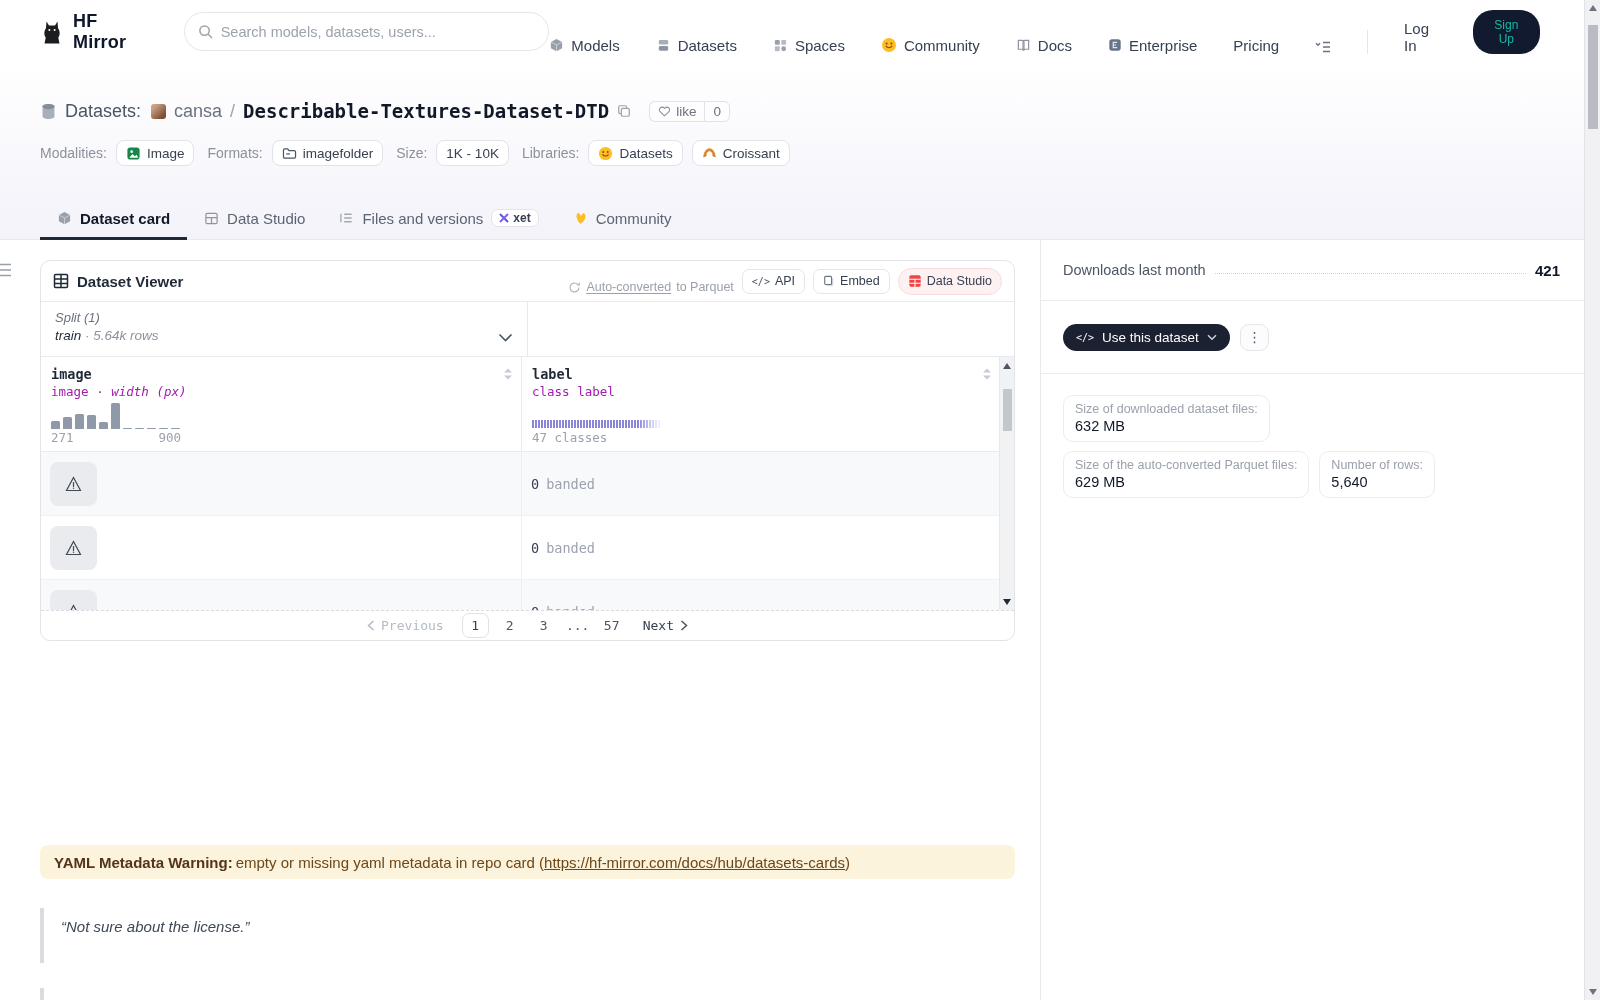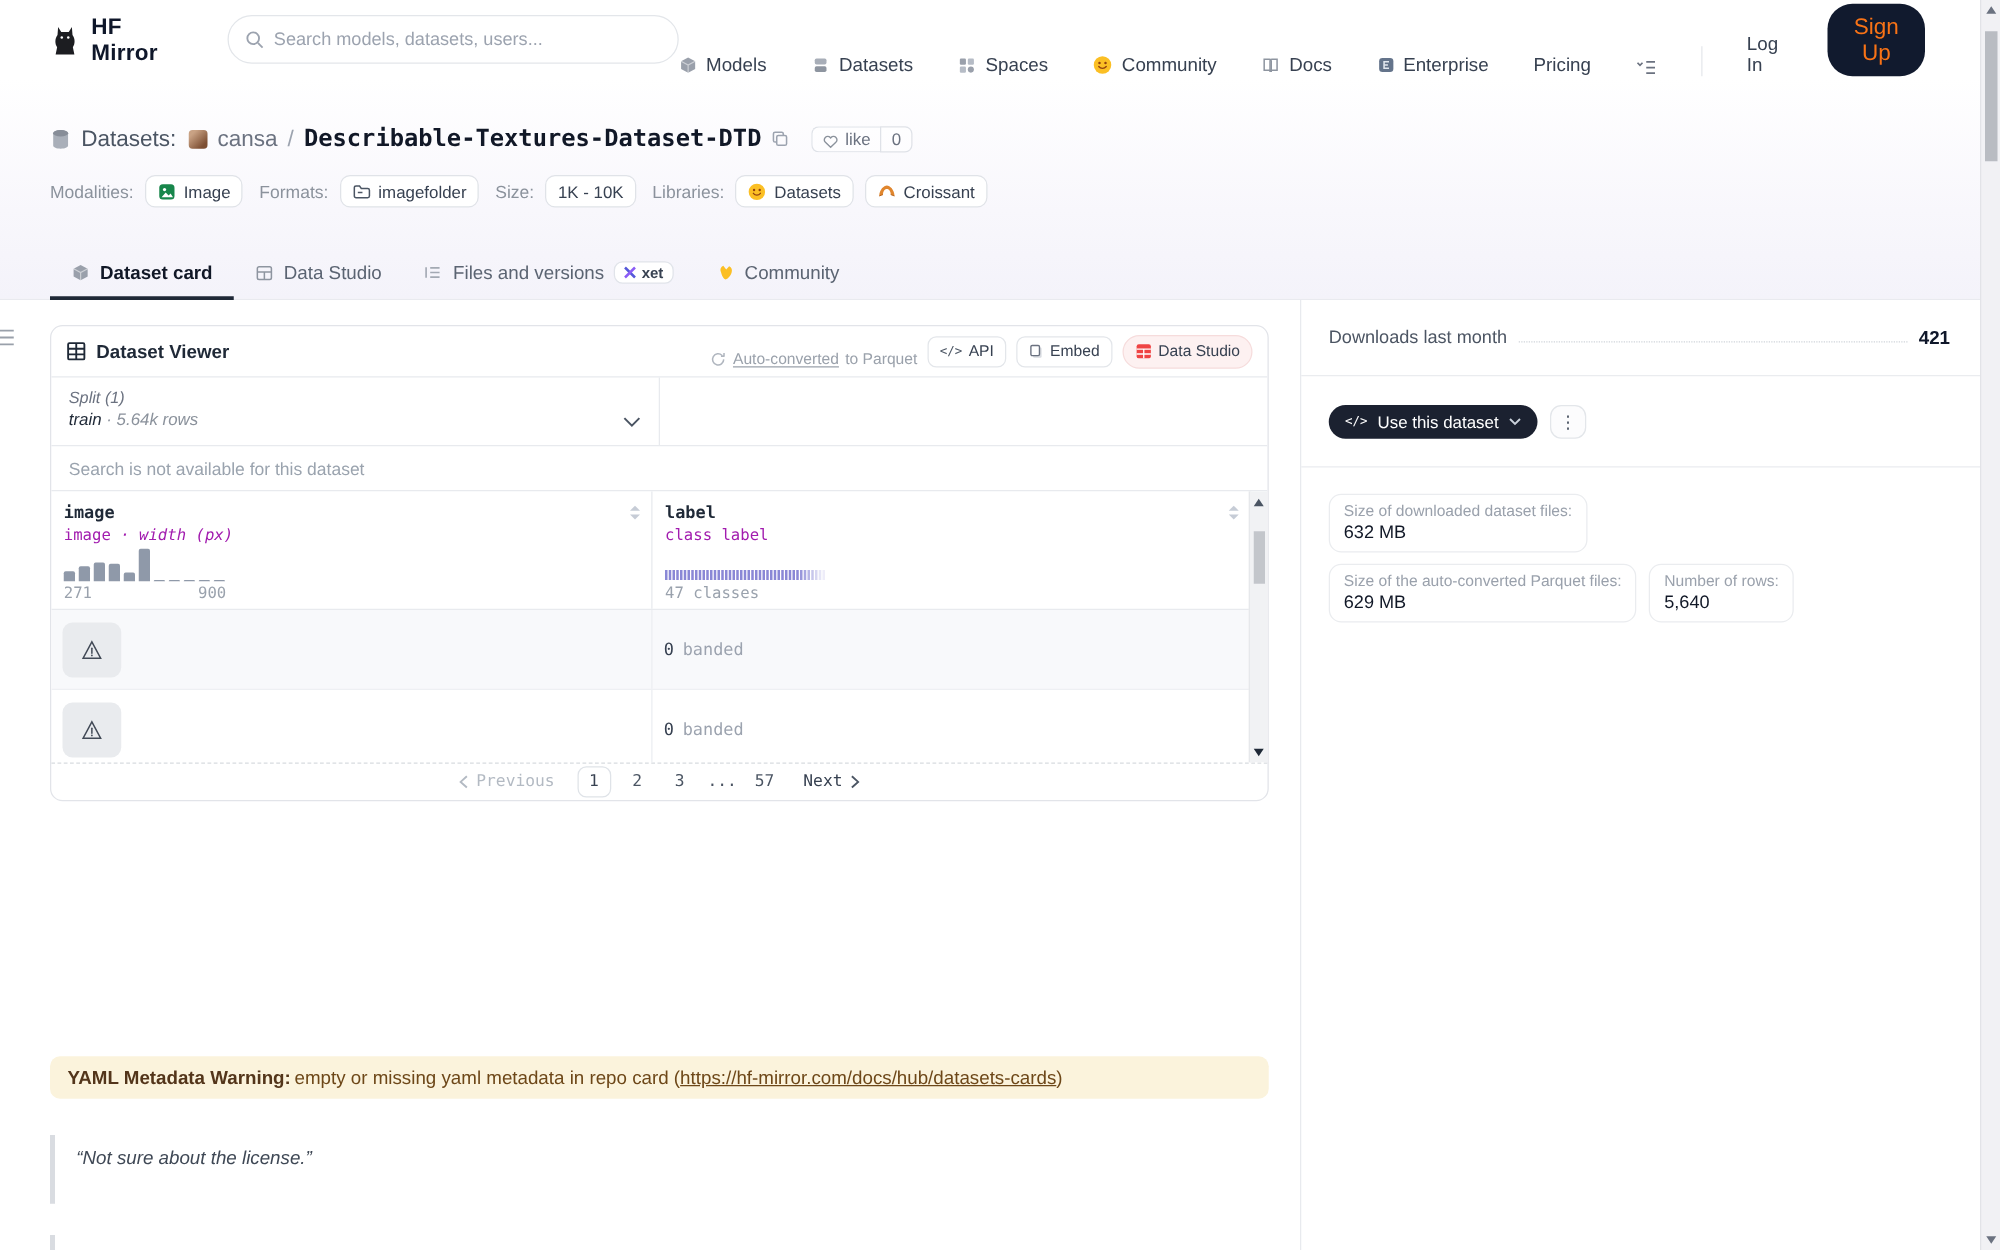--- a/index.html
+++ b/index.html
@@ -15,34 +15,34 @@
   .brand-name { font-size:18px; font-weight:700; color:#0f172a; letter-spacing:.2px; }
   .search-box { margin-left:30px; width:372px; height:39px; border:1px solid #e3e6ea; border-radius:20px;
                 display:flex; align-items:center; padding:0 13px; gap:8px; background:#fff; }
   .search-box input { border:none; outline:none; font-size:14.5px; color:#374151; width:100%;
                       font-family:"Liberation Sans",sans-serif; background:transparent; }
   .search-box input::placeholder { color:#9ca3af; }
   .nav-right { margin-left:auto; display:flex; align-items:flex-end; gap:36px; }
   .nav-item { display:flex; align-items:center; gap:7px; font-size:15px; color:#374151; cursor:pointer; }
   .nav-divider { width:1px; height:24px; background:#e5e7eb; }
   .login { font-size:15px; color:#374151; }
-  .signup { background:#111a2e; color:#f97316; font-size:18px; padding:8px 17px; border-radius:20px; border:none; }
+  .signup { background:#111a2e; color:#14b8a6; font-size:12px; padding:8px 17px; border-radius:20px; border:none; }
 
   
   .hero { position:absolute; top:63px; left:0; width:1584px; height:177px;
           background:linear-gradient(180deg,#ffffff 0%, #f8f7fc 60%, #f4f3fa 100%);
           border-bottom:1px solid #e9eaef; }
   .breadcrumb { position:absolute; top:37px; left:40px; display:flex; align-items:center; gap:8px; }
   .bc-section { font-size:18px; color:#4b5563; margin-right:2px; }
   .avatar { width:15px; height:15px; border-radius:3px; background:linear-gradient(135deg,#c9a284 20%,#7d4f33 80%); }
   .bc-owner { font-size:18px; color:#6b7280; }
   .bc-sep { font-size:18px; color:#9ca3af; }
   .bc-title { font-size:19px; font-weight:700; color:#111827; }
   .like-group { display:flex; margin-left:10px; }
-  .like-btn { display:flex; align-items:flex-end; gap:5px; border:1px solid #dfe2e8; border-right:none;
+  .like-btn { display:flex; align-items:center; gap:5px; border:1px solid #dfe2e8; border-right:none;
               border-radius:6px 0 0 6px; padding:2px 8px; font-size:13.5px; color:#6b7280; background:rgba(255,255,255,.6); }
   .like-count { border:1px solid #dfe2e8; border-radius:0 6px 6px 0; padding:2px 8px; font-size:13.5px; color:#6b7280; background:rgba(255,255,255,.6); }
   .meta-row { position:absolute; top:77px; left:40px; display:flex; align-items:center; gap:9px; }
   .meta-label { font-size:14px; color:#8b929c; margin-left:4px; }
   .pill { display:flex; align-items:center; gap:6px; height:26px; padding:0 9px; border:1px solid #e0e3e8;
           border-radius:8px; background:#fff; font-size:13.5px; color:#374151; }
   .tabs { position:absolute; bottom:-1px; left:40px; display:flex; align-items:flex-end; }
   .tab { display:flex; align-items:center; gap:8px; font-size:15px; color:#5b6472; padding:0 17px 13px 17px; cursor:pointer; }
   .tab.active { color:#111827; font-weight:700; border-bottom:3px solid #1f2937; padding-bottom:10px; }
   .xet-badge { display:flex; align-items:center; gap:4px; border:1px solid #e1e4ea; background:#fff;
@@ -431,23 +431,20 @@
       </div>
       <span class="split-chev">
         <svg width="15" height="9" viewBox="0 0 15 9" fill="none" stroke="#4b5563" stroke-width="1.6">
             <path d="M1.5 1.5l6 6 6-6"></path>
           </svg>
       </span>
     </div>
     <div style="flex:1"></div>
   </div>
 
-  <div class="search-row">
-    <span>Search is not available for this dataset</span>
-  </div>
 
   <div class="table-wrap">
     <div class="thead">
       <div class="th c1 mono">
         <span class="th-name">image</span>
         <span class="th-sub">
           <span>image</span>
           <span class="ital">· width (px)</span>
         </span>
         <span class="sort-ic">

